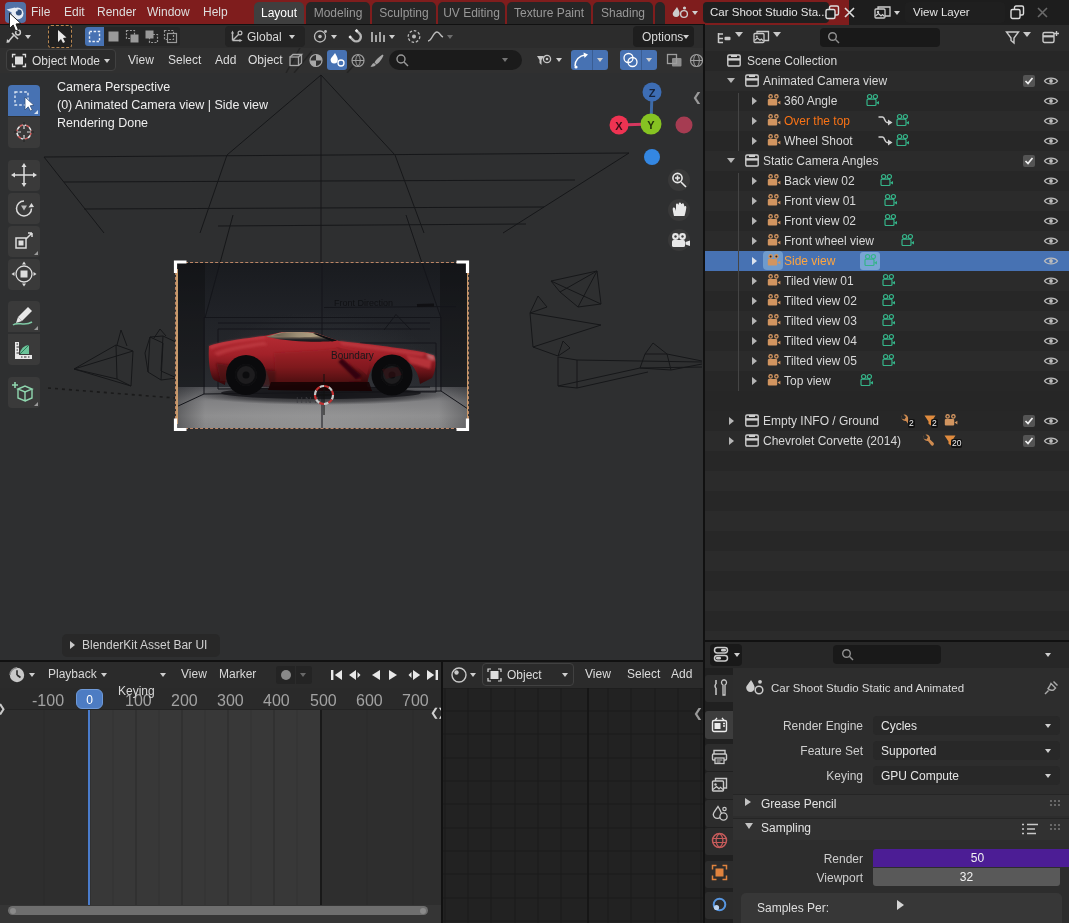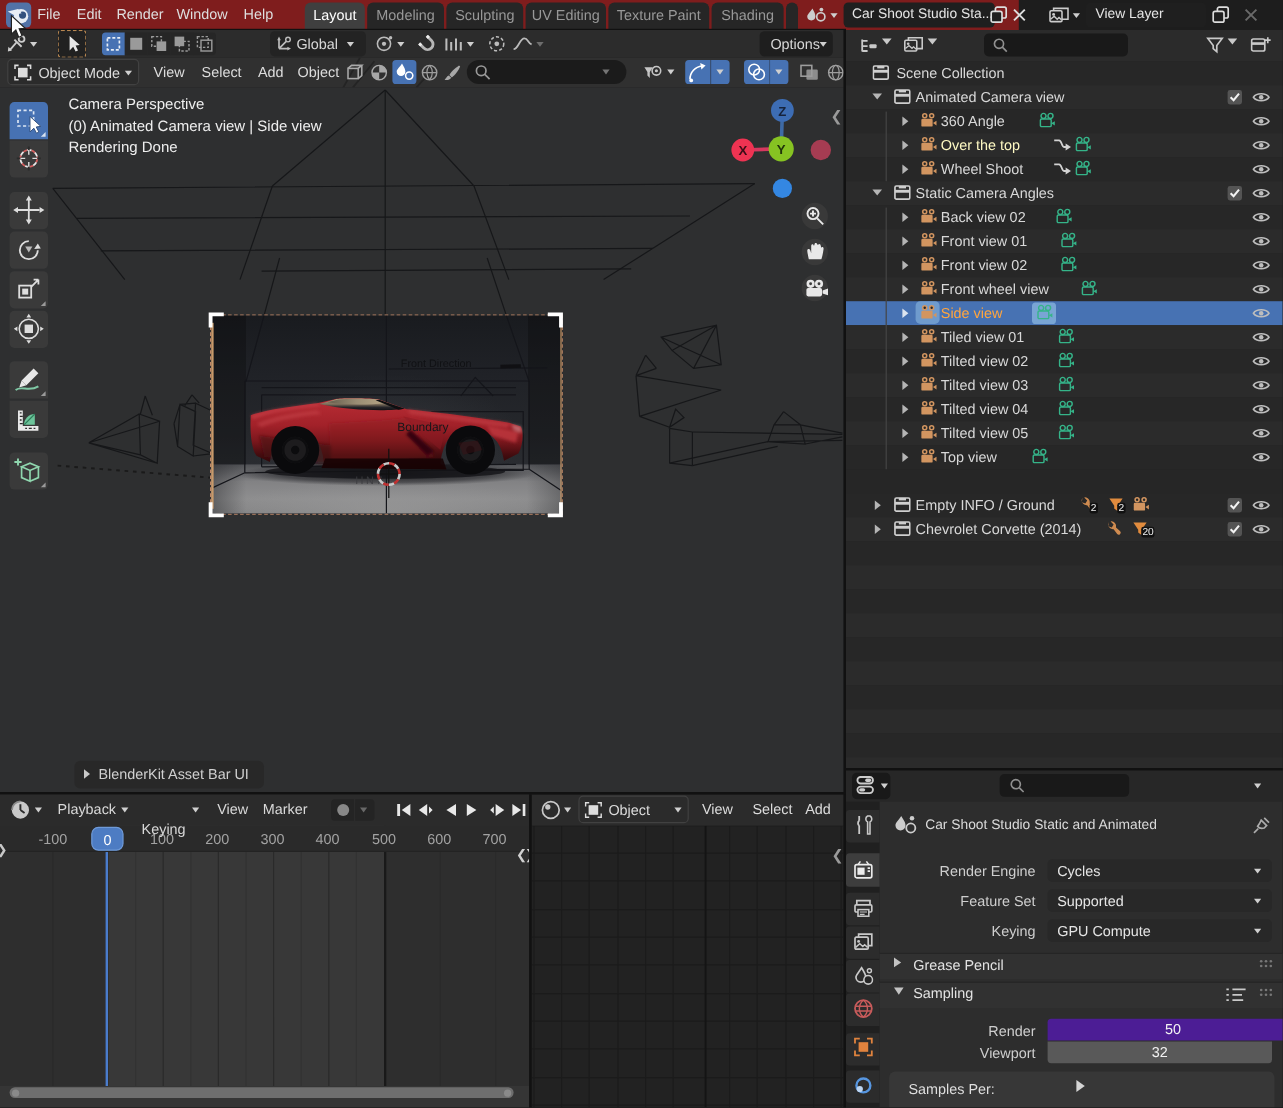--- a/index.html
+++ b/index.html
@@ -10,21 +10,21 @@
 #toolrow{position:absolute;left:0;top:25px;width:703px;height:23px;background:#2c2c2c}
 #vphead{position:absolute;left:0;top:48px;width:703px;height:25px;background:#303030}
 #canvas{position:absolute;left:0;top:73px;width:703px;height:587px;background:#2e2f30;overflow:hidden}
 #timeline{position:absolute;left:0;top:662px;width:441px;height:261px;background:#353535;overflow:hidden}
 #view2{position:absolute;left:443px;top:662px;width:260px;height:261px;background:#222222;overflow:hidden}
 #outliner{position:absolute;left:705px;top:25px;width:364px;height:615px;background:#262626;overflow:hidden}
 #props{position:absolute;left:705px;top:642px;width:364px;height:281px;background:#2d2d2d;overflow:hidden}
 .vline{position:absolute;background:#111}
 .field{background:#1f1f1f;border-radius:4px;color:#e5e5e5;font-size:12px}
 .row{position:absolute;left:0;width:364px;height:20px}
-.rtxt{position:absolute;top:30px;font-size:12px;color:#a2a2a2}
+.rtxt{position:absolute;top:30px;font-size:16px;color:#a2a2a2}
 .rowtext{position:absolute;top:3px;font-size:12px;color:#d1d1d1;white-space:nowrap}
 .caret-d{display:inline-block;width:0;height:0;border-top:4px solid #cfcfcf;border-left:3.5px solid transparent;border-right:3.5px solid transparent}
 .tool{position:absolute;left:8px;width:32px;height:31px;background:#3a3a3a}
 .tool .tri{position:absolute;right:2px;bottom:2px;width:0;height:0;border-left:4px solid transparent;border-bottom:4px solid #9a9a9a}
 </style></head><body>
 
 <div id="topbar">
  <div class="abs" style="left:5px;top:2px;width:21px;height:21px;background:#5272a7;border-radius:4px"></div>
  <svg class="abs" style="left:6px;top:4px" width="19" height="17" viewBox="0 0 19 17">
    <circle cx="11.5" cy="9.5" r="6" fill="#e8edf5"></circle>
@@ -567,21 +567,21 @@
 <svg class="abs" style="left:61px;top:2px" width="15" height="15" viewBox="0 0 15 15">
         <g fill="#d29560">
           <circle cx="4.6" cy="3.4" r="2.3"></circle>
           <circle cx="10.4" cy="3.4" r="2.3"></circle>
           <circle cx="4.6" cy="3.4" r="1" fill="#262626"></circle>
           <circle cx="10.4" cy="3.4" r="1" fill="#262626"></circle>
           <rect x="1.8" y="5.9" width="9.4" height="6.6" rx="1"></rect>
           <path d="M11.5 9.6 L14.4 7.7 L14.4 11.5 Z"></path>
         </g>
       </svg>
-<span class="rowtext" style="left:79px;color:#fef9c3">Over the top</span>
+<span class="rowtext" style="left:79px;color:#f97316">Over the top</span>
 <svg class="abs" style="left:172px;top:3px" width="16" height="13" viewBox="0 0 16 13">
         <path d="M1.5 3 L5.5 3 C8 3 7.5 8.5 10 8.5 L12 8.5" fill="none" stroke="#d2d2d2" stroke-width="1.5"></path>
         <path d="M11 5.5 L15.5 8.5 L11 11.5 Z" fill="#d2d2d2"></path>
       </svg>
 <svg class="abs" style="left:190px;top:2px" width="15" height="15" viewBox="0 0 15 15">
         <g fill="none" stroke="#35b489" stroke-width="1.2">
           <circle cx="4.6" cy="3.6" r="2.1"></circle>
           <circle cx="10.4" cy="3.6" r="2.1"></circle>
           <rect x="2" y="6.2" width="9" height="6.3" rx="1"></rect>
           <path d="M11 9.8 L14 8 L14 11.6 Z" fill="#35b489" stroke="none"></path>

